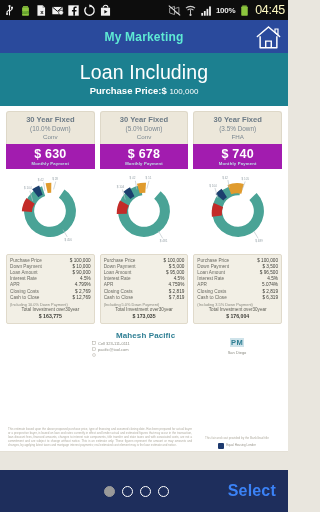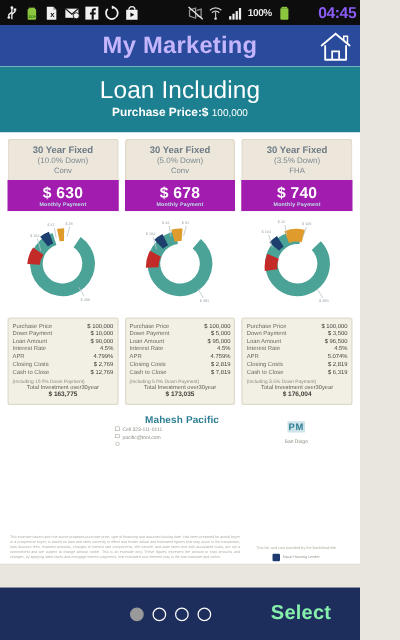--- a/index.html
+++ b/index.html
@@ -13,29 +13,29 @@
 
   
   .statusbar {
     height:20px; background:#0d0d0d; display:flex; align-items:center;
     padding:0 3px; gap:2px;
   }
   .sb-left { display:flex; align-items:center; gap:3px; flex:1; }
   .sb-right { display:flex; align-items:center; gap:3px; }
   .sbicon { width:13px; height:13px; display:block; }
   .sb-batt-pct { font-size:8px; color:#e8e8e8; font-weight:bold; letter-spacing:-0.3px; }
-  .sb-clock { font-size:12.5px; color:#8b5cf6; font-weight:bold; letter-spacing:-0.3px; padding-left:1px;margin-left:17px; }
+  .sb-clock { font-size:12.5px; color:#fef9c3; font-weight:normal; letter-spacing:-0.3px; padding-left:1px; }
 
   
   .appbar {
     height:33px; background:#2a4a9c; display:flex; align-items:center;
     justify-content:center; position:relative;
   }
   .appbar-title {
-    color:#c4b5fd; font-size:19px; font-weight:bold; letter-spacing:0.2px;
+    color:#5eead4; font-size:12px; font-weight:bold; letter-spacing:0.2px;
   }
   .home-btn {
     position:absolute; right:5px; top:2px; width:29px; height:29px;
     display:flex; align-items:center; justify-content:center;
   }
 
   
   .sheet {
     position:absolute; top:53px; left:0; right:0; bottom:42px;
     background:#ffffff; overflow:hidden;
@@ -125,21 +125,21 @@
 
   
   .bottombar {
     position:absolute; left:0; right:0; bottom:0; height:42px;
     background:#1e2e5c; display:flex; align-items:center;
   }
   .dots { display:flex; gap:7px; margin-left:104px; align-items:center; }
   .dot { width:11px; height:11px; border-radius:50%; border:1.4px solid #ffffff; }
   .dot.active { background:#9a9a9a; border-color:#9a9a9a; }
   .select-btn {
-    position:absolute; right:23px; color:#86efac; font-size:16px;
+    position:absolute; right:12px; color:#3b82f6; font-size:16px;
     font-weight:bold; letter-spacing:0.2px;
   }
 </style>
 </head>
 <body>
 
 <div id="app">
 
   <div class="statusbar">
     <div class="sb-left">

